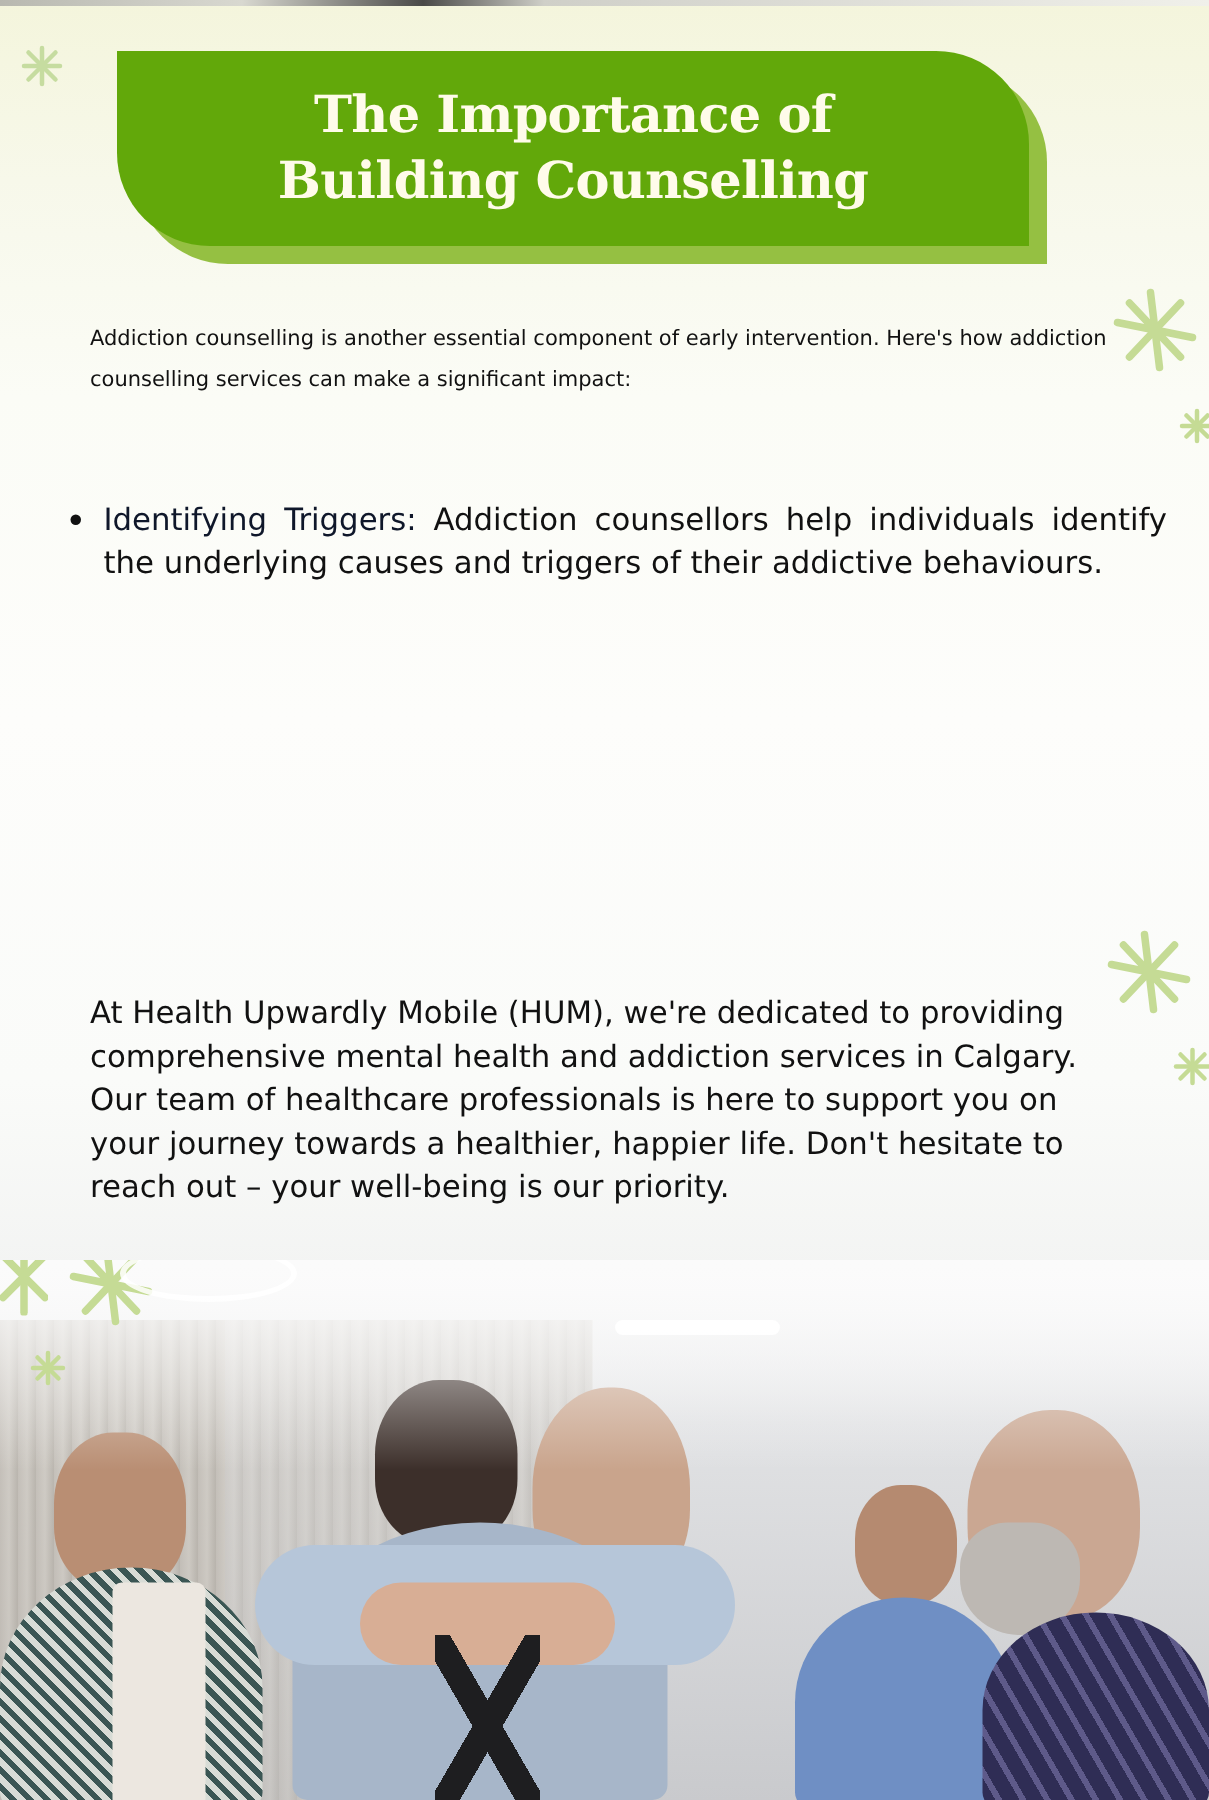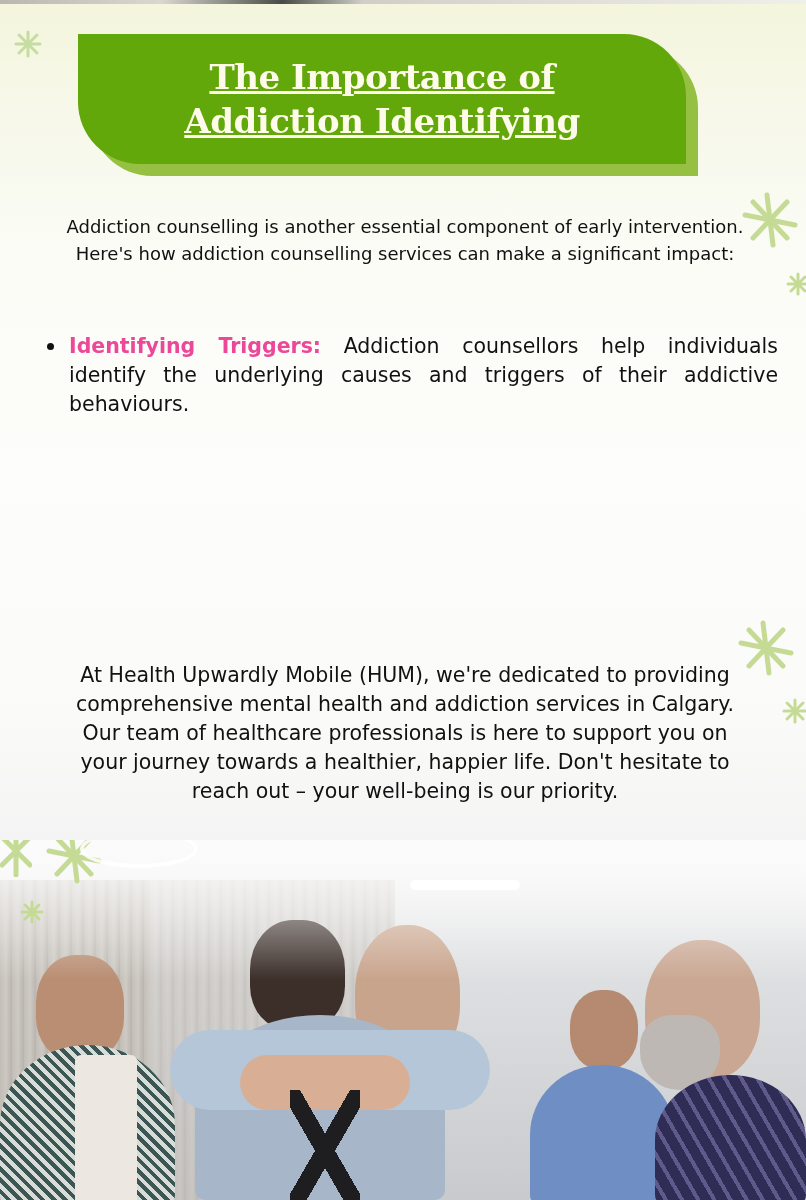--- a/index.html
+++ b/index.html
@@ -9,27 +9,27 @@
     font-family: "DejaVu Sans", sans-serif;
     color:#111;
   }
   .topstrip { position:absolute; top:0; left:0; width:806px; height:4px;
     background: linear-gradient(90deg,#b8b8b0 0%, #d8d8d0 20%, #4a4a48 35%, #cfcfc8 45%, #f0f0ea 100%); }
   .title-wrap { position:absolute; left:78px; top:34px; width:620px; height:142px; }
   .title-shadow { position:absolute; left:12px; top:12px; width:608px; height:130px; background:#95c042;
     border-radius: 0 62px 0 62px; }
   .title-box { position:absolute; left:0; top:0; width:608px; height:130px; background:#62a80a;
     border-radius: 0 62px 0 62px; display:flex; flex-direction:column; align-items:center; justify-content:center; }
-  .title-line { font-family:"DejaVu Serif", serif; font-weight:bold; color:#fffbea; font-size:34px; line-height:44px; letter-spacing:-0.5px;text-decoration:underline; }
-  .intro { position:absolute; left:60px; top:213px; width:690px; text-align:center; font-size:18px; line-height:27px; }
+  .title-line { font-family:"DejaVu Serif", serif; font-weight:bold; color:#fffbea; font-size:34px; line-height:44px; letter-spacing:-0.5px; }
+  .intro { position:absolute; left:60px; top:213px; width:690px; text-align:left; font-size:14px; line-height:27px; }
   .bullets { position:absolute; left:46px; top:332px; width:732px; margin:0; padding:0; list-style:none; }
   .bullet { position:relative; padding-left:23px; font-size:20.5px; line-height:29px; text-align:justify; margin-bottom:30px; }
   .bullet .dot { position:absolute; left:1px; top:11px; width:7px; height:7px; border-radius:50%; background:#111; }
-  .bullet .head { color:#ec4899; font-weight:bold; }
-  .outro { position:absolute; left:60px; top:661px; width:690px; text-align:center; font-size:20.5px; line-height:29px; }
+  .bullet .head { color:#0f172a; font-weight:normal; }
+  .outro { position:absolute; left:60px; top:661px; width:690px; font-size:20.5px; line-height:29px; }
   .photo { position:absolute; left:0; top:840px; width:806px; height:360px; overflow:hidden;
     background: linear-gradient(180deg, rgba(250,250,250,1) 0%, rgba(225,226,228,1) 30%, #c9cacd 100%); }
   .photo .fade { position:absolute; left:0; top:0; width:806px; height:140px; background:linear-gradient(180deg,#fbfbfb 0%, rgba(251,251,251,0) 100%); z-index:5;}
   .curtain { position:absolute; top:40px; height:320px; background:repeating-linear-gradient(90deg,#b9b2a8 0,#c8c2b8 6px,#aaa398 12px); opacity:.7; }
   .person { position:absolute; border-radius:50% 50% 10px 10px; }
   .flower { position:absolute; }
   .flower svg { display:block; }
 </style>
 </head>
 <body>
@@ -84,21 +84,21 @@
         <line x1="-8" y1="-8" x2="8" y2="8"></line>
         <line x1="-8" y1="8" x2="8" y2="-8"></line>
       </g>
     </svg>
 </div>
 
 <div class="title-wrap">
   <div class="title-shadow"></div>
   <div class="title-box">
     <div class="title-line">The Importance of</div>
-    <div class="title-line">Addiction Identifying</div>
+    <div class="title-line">Building Counselling</div>
   </div>
 </div>
 
 <div class="intro">Addiction counselling is another essential component of early intervention. Here's how addiction counselling services can make a significant impact:</div>
 
 <ul class="bullets">
   <li class="bullet">
     <span class="dot"></span>
     <span class="head">Identifying Triggers:</span><span> Addiction counsellors help individuals identify the underlying causes and triggers of their addictive behaviours.</span>
   </li>

